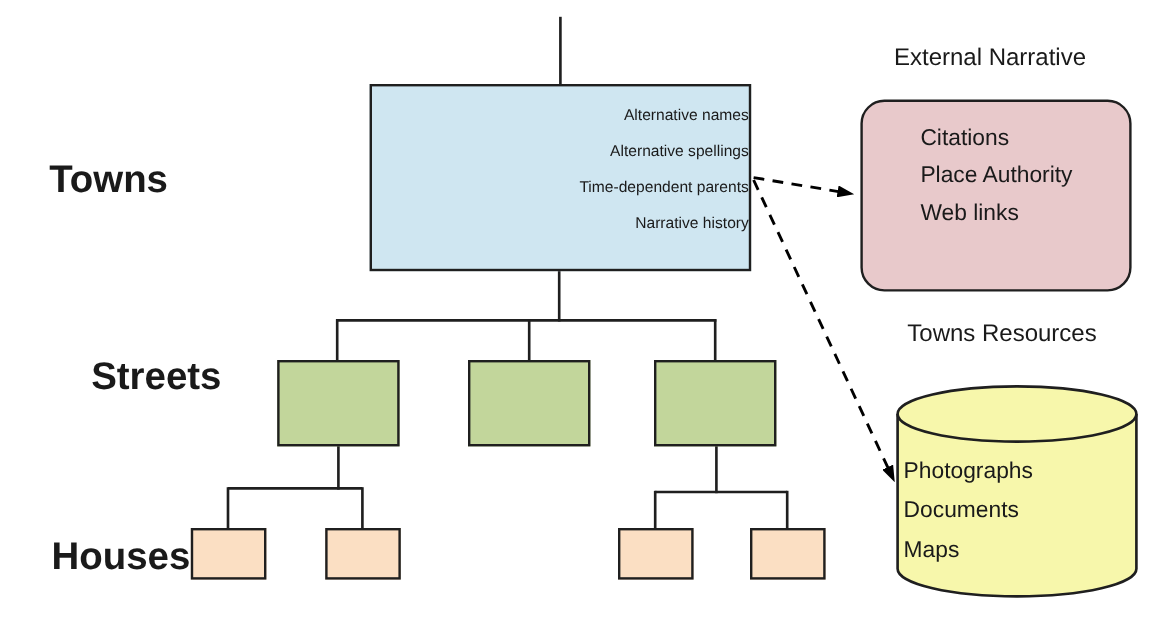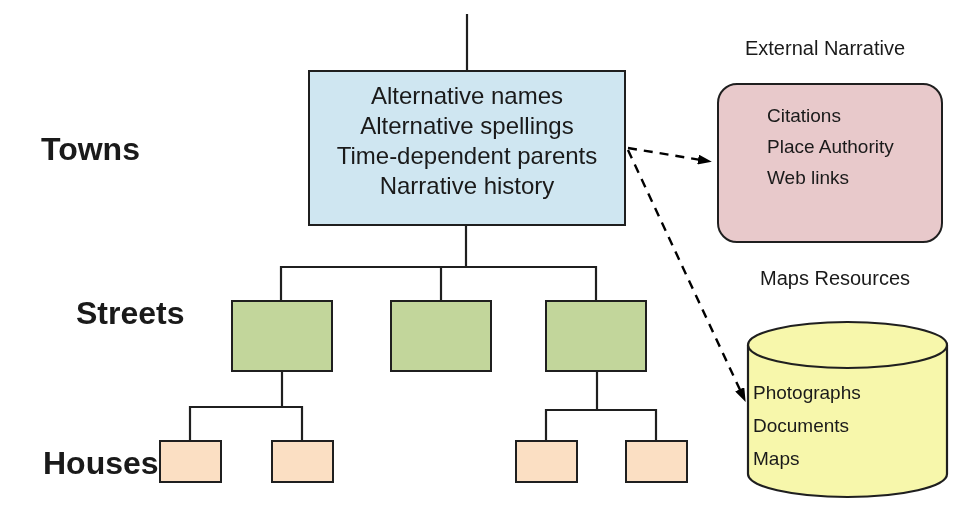--- a/index.html
+++ b/index.html
@@ -48,22 +48,22 @@
   .node {
     position: absolute;
     box-sizing: border-box;
     border: 2px solid #1f1f1f;
   }
   .towns-box {
     left: 308px;
     top: 70px;
     width: 318px;
     height: 156px;
-    text-align: center;
-    font-size: 24px;
+    text-align: right;
+    font-size: 13px;
     line-height: 30px;
     padding-top: 9px;
   }
   .street-box { width: 102px; height: 72px; }
   .street-1 { left: 231px; top: 300px; }
   .street-2 { left: 390px; top: 300px; }
   .street-3 { left: 545px; top: 300px; }
   .house-box { width: 63px; height: 43px; }
   .house-1 { left: 159px; top: 440px; }
   .house-2 { left: 271px; top: 440px; }
@@ -156,20 +156,20 @@
   <div class="node house-box house-3" style="background-color: rgb(251, 223, 195);"></div>
   <div class="node house-box house-4" style="background-color: rgb(251, 223, 195);"></div>
 
   <div class="resource-title external-title">External Narrative</div>
   <div class="node external-box" style="background-color: rgb(232, 201, 203); padding-left: 48px;">
     <div>Citations</div>
     <div>Place Authority</div>
     <div>Web links</div>
   </div>
 
-  <div class="resource-title local-title">Maps Resources</div>
+  <div class="resource-title local-title">Towns Resources</div>
   <div class="cylinder-text">
     <div>Photographs</div>
     <div>Documents</div>
     <div>Maps</div>
   </div>
 
 </div>
 
 </body></html>

